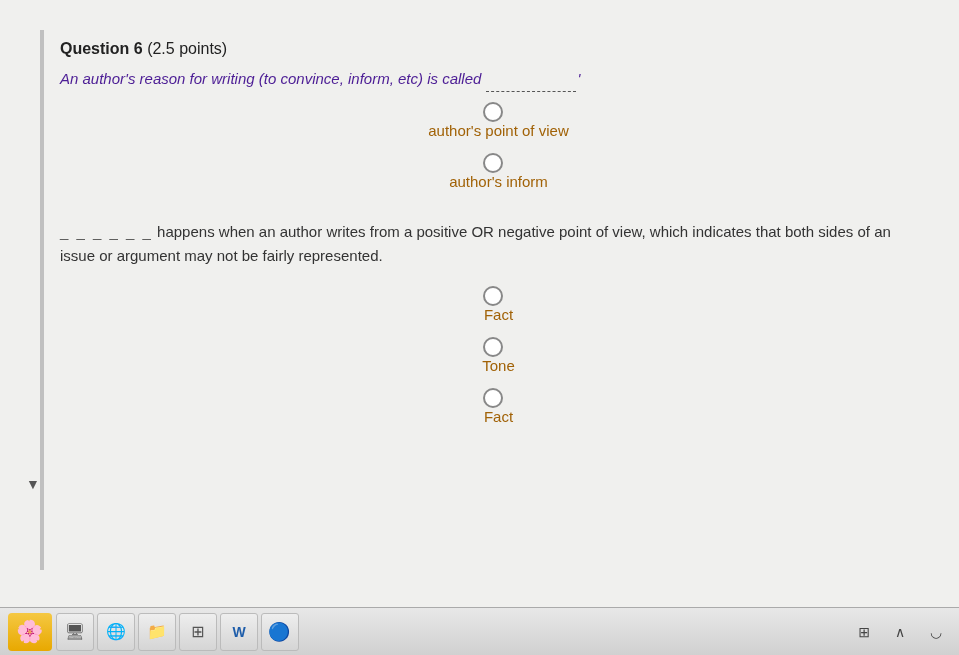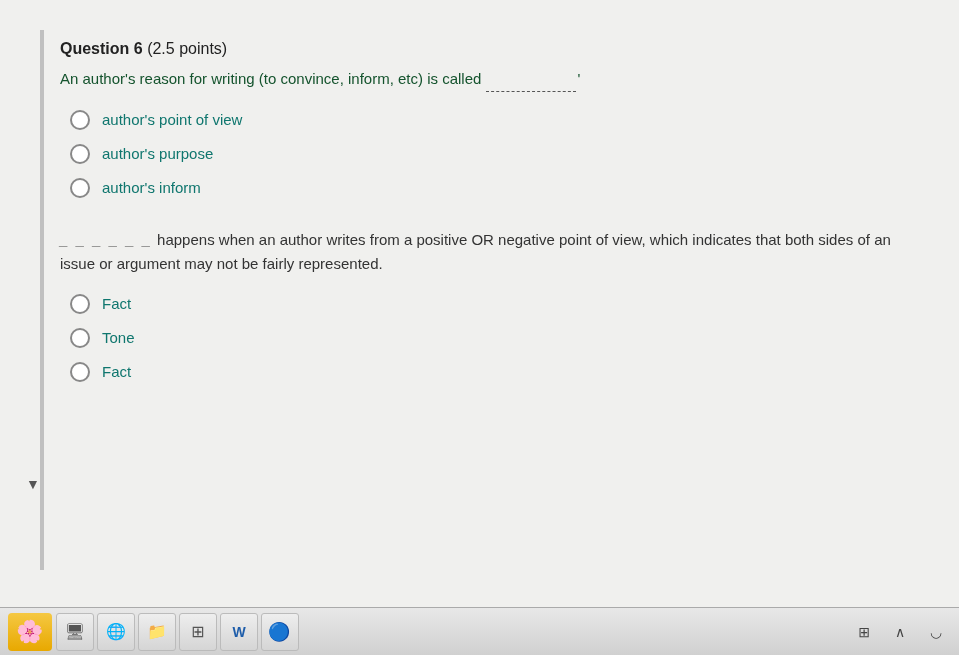--- a/index.html
+++ b/index.html
@@ -42,43 +42,45 @@
       font-size: 16px;
       margin-bottom: 10px;
     }
 
     .question-title span.points {
       font-weight: normal;
     }
 
     .question-text {
       font-size: 15px;
-      margin-bottom: 18px;
+      margin-bottom: 10px;
       line-height: 1.5;
-      color: #14532d;
+      color: #4c1d95;
+      font-style: italic;
     }
 
     .blank {
       display: inline-block;
       border-bottom: 1px dashed #555;
       width: 90px;
       margin-right: 2px;
     }
 
     .options-list {
       list-style: none;
       padding-left: 10px;
     }
 
     .options-list li {
       display: flex;
       align-items: center;
       margin-bottom: 14px;
       font-size: 15px;
-      color: #0f766e;
+      color: #a16207;
+      flex-direction: column;
     }
 
     .radio-circle {
       width: 20px;
       height: 20px;
       border-radius: 50%;
       border: 2px solid #888;
       margin-right: 12px;
       flex-shrink: 0;
       background: white;
@@ -89,21 +91,20 @@
       font-size: 15px;
       margin-bottom: 18px;
       line-height: 1.6;
       color: #333;
     }
 
     .dashes {
       display: inline-block;
       letter-spacing: 2px;
       color: #555;
-      font-style: italic;
     }
 
     
     .taskbar {
       position: absolute;
       bottom: 0;
       left: 0;
       width: 959px;
       height: 48px;
       background: linear-gradient(to bottom, #e8e8e8, #d0d0d0);
@@ -186,24 +187,20 @@
       <span>An author's reason for writing (to convince, inform, etc) is called</span>
       <span class="blank">&nbsp;&nbsp;&nbsp;&nbsp;&nbsp;&nbsp;&nbsp;&nbsp;</span>'
     </div>
     <ul class="options-list">
       <li>
         <div class="radio-circle"></div>
         <span>author's point of view</span>
       </li>
       <li>
         <div class="radio-circle"></div>
-        <span>author's purpose</span>
-      </li>
-      <li>
-        <div class="radio-circle"></div>
         <span>author's inform</span>
       </li>
     </ul>
   </div>
 
   <div class="question-block">
     <div class="question-7-text">
       <span class="dashes">_ _ _ _ _ _</span>
       <span> happens when an author writes from a positive OR negative point of view,
       which indicates that both sides of an issue or argument may not be fairly

